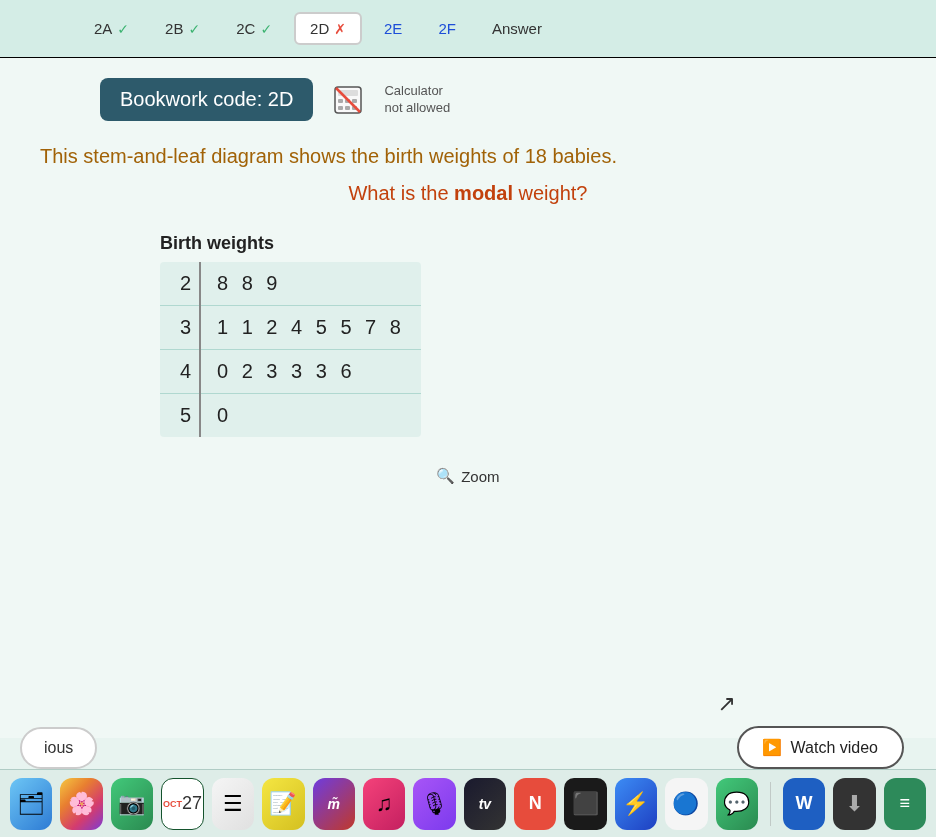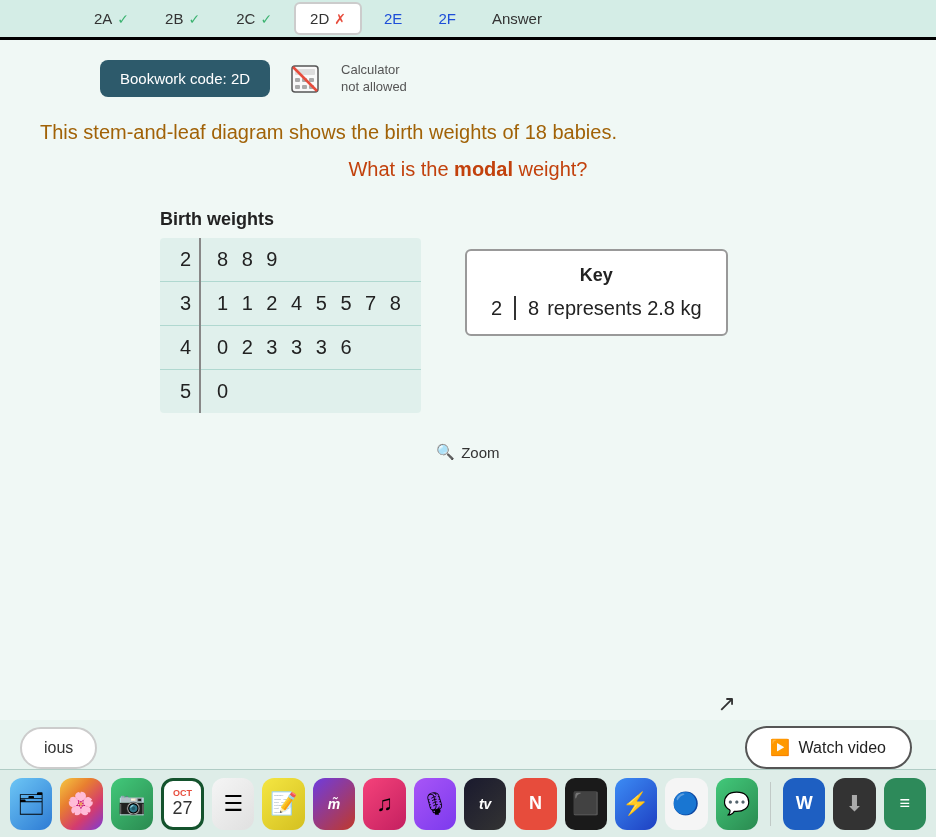--- a/index.html
+++ b/index.html
@@ -8,25 +8,25 @@
       height: 837px;
       background: #e8f4f0;
       font-family: -apple-system, BlinkMacSystemFont, 'Segoe UI', sans-serif;
       overflow: hidden;
       position: relative;
     }
 
     
     .top-nav {
       background: #d4ede6;
-      padding: 2px 80px;
+      padding: 12px 80px;
       display: flex;
       align-items: center;
       gap: 8px;
-      border-bottom: 3px solid #000000;
+      border-bottom: 1px solid #000000;
     }
     .tab {
       display: flex;
       align-items: center;
       gap: 5px;
       padding: 6px 14px;
       border-radius: 6px;
       font-size: 15px;
       font-weight: 500;
       color: #1d4ed8;
@@ -67,21 +67,21 @@
       align-items: center;
       gap: 20px;
       margin-bottom: 24px;
       padding-left: 60px;
     }
     .bookwork-badge {
       background: #2d5a6b;
       color: #fff;
       padding: 10px 20px;
       border-radius: 8px;
-      font-size: 15px;
+      font-size: 20px;
       font-weight: 500;
     }
     .calculator-info {
       display: flex;
       align-items: center;
       gap: 21px;
       font-size: 13px;
       color: #555;
     }
     .calc-icon {
@@ -213,21 +213,21 @@
       cursor: pointer;
       background: none;
       border: none;
     }
 
     
     .bottom-bar {
       position: absolute;
       bottom: 68px;
       left: 0;
-      right: 4px;
+      right: 12px;
       display: flex;
       align-items: center;
       justify-content: space-between;
       padding: 0 20px;
     }
     .prev-btn {
       background: #fff;
       border: 2px solid #ccc;
       border-radius: 24px;
       padding: 10px 22px;
@@ -292,23 +292,23 @@
       justify-content: center;
       font-size: 22px;
       cursor: pointer;
       position: relative;
     }
     .dock-item.finder { background: linear-gradient(135deg, #6dc6f5, #2d7bd4); }
     .dock-item.photos { background: linear-gradient(135deg, #f5c842, #e87f30, #d43c6e, #7c3cd4); }
     .dock-item.facetime { background: linear-gradient(135deg, #42c97a, #2a8a50); }
     .dock-item.calendar {
       background: #fff;
-      border: 3px solid #14532d;
+      border: 1px solid #14532d;
       font-size: 11px;
-      flex-direction: column;
+      flex-direction: row;
       color: #333;
     }
     .dock-item.calendar .cal-month { font-size: 9px; color: #e74c3c; font-weight: 600; text-transform: uppercase; }
     .dock-item.calendar .cal-day { font-size: 18px; font-weight: 300; color: #333; }
     .dock-item.lists { background: linear-gradient(135deg, #f5f5f5, #e0e0e0); }
     .dock-item.notes-app { background: linear-gradient(135deg, #f5e642, #d4c020); }
     .dock-item.ai { background: linear-gradient(135deg, #3d3d3d, #555); color: #fff; font-style: italic; }
     .dock-item.music { background: linear-gradient(135deg, #f5427a, #c42060); }
     .dock-item.podcast { background: linear-gradient(135deg, #a855f7, #7c3aed); }
     .dock-item.tv { background: linear-gradient(135deg, #1a1a2e, #333); color: #fff; font-size: 14px; }
@@ -410,29 +410,20 @@
           <td class="leaf-cell">0  2  3  3  3  6</td>
         </tr>
         <tr>
           <td class="stem-cell">5</td>
           <td class="leaf-cell">0</td>
         </tr>
       </tbody>
         </table>
     </div>
 
-    <div class="key-box">
-      <div class="key-title">Key</div>
-      <div class="key-content">
-        <span>2</span>
-        <span class="key-separator"></span>
-        <span>8</span>
-        <span>represents 2.8 kg</span>
-      </div>
-    </div>
   </div>
 
   <div class="zoom-row">
     <button class="zoom-btn">
       <span>🔍</span>
       <span>Zoom</span>
     </button>
   </div>
 
 </div>

